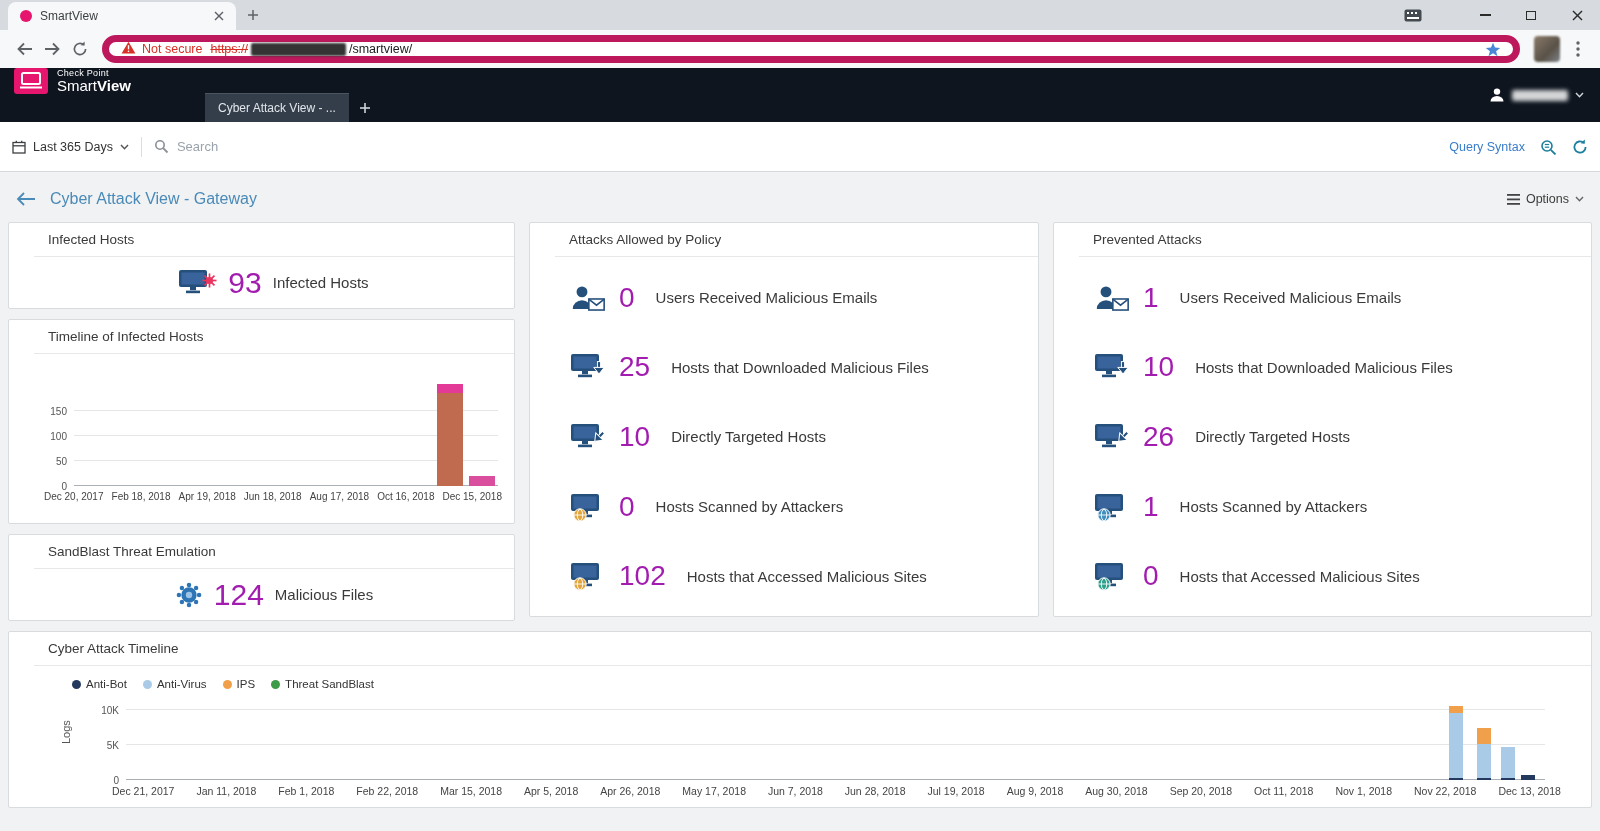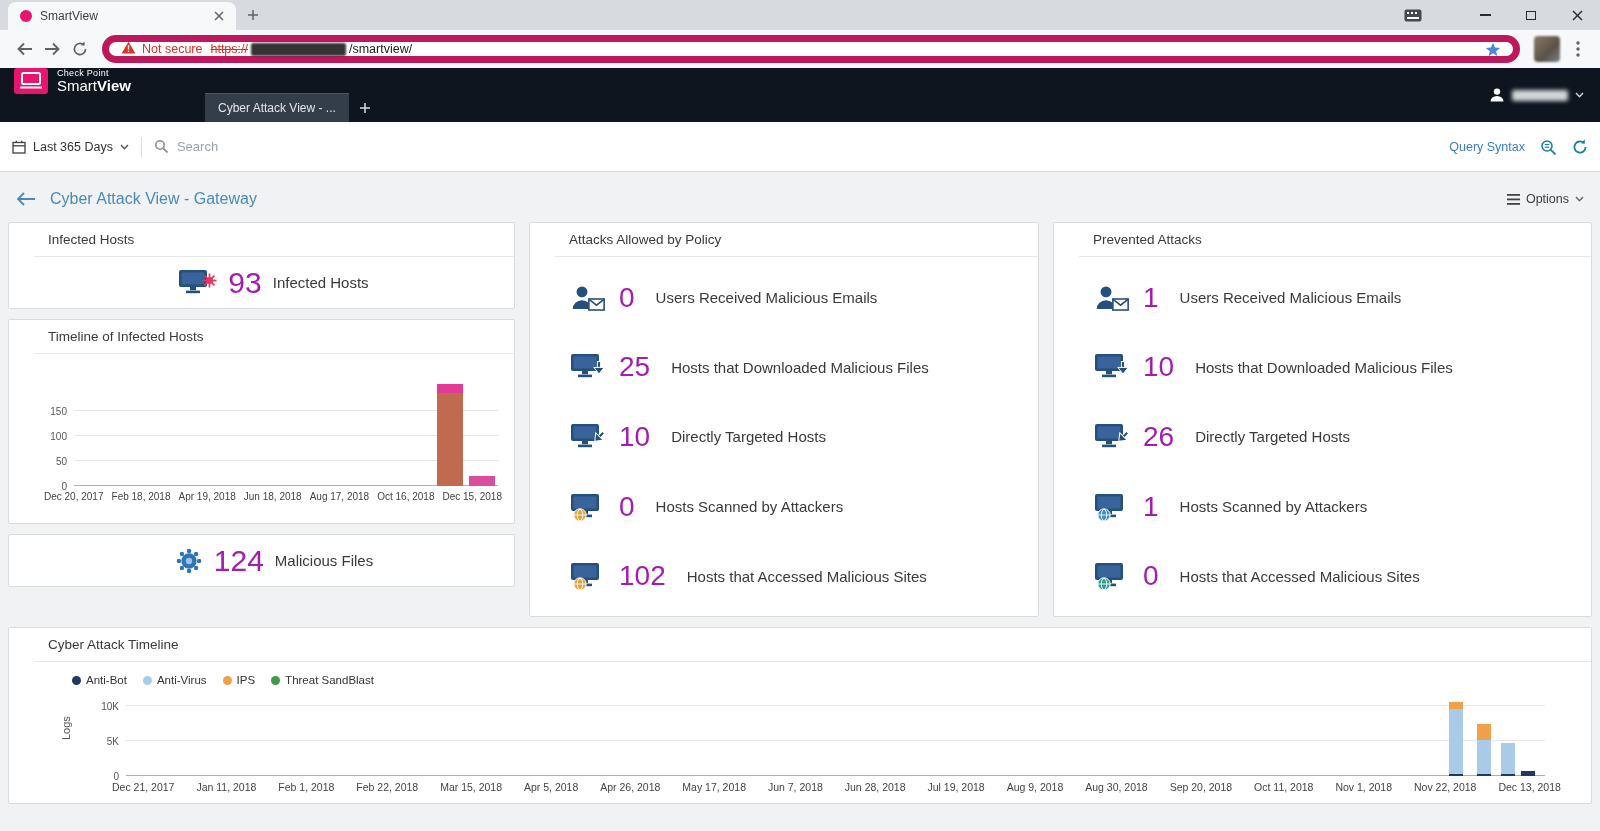--- a/index.html
+++ b/index.html
@@ -385,20 +385,21 @@
                 <span>Apr 19, 2018</span>
                 <span>Jun 18, 2018</span>
                 <span>Aug 17, 2018</span>
                 <span>Oct 16, 2018</span>
                 <span>Dec 15, 2018</span>
               </div>
           </div>
         </div>
 
         <div class="card">
+          <div class="card-title">SandBlast Threat Emulation</div>
           <div class="stat-center">
             <svg class="icon38" width="28" height="28" viewBox="0 0 30 30">
               <use href="#sym-gear" width="30" height="30"></use>
             </svg>
             <span class="big-num">124</span>
             <span class="stat-label">Malicious Files</span>
           </div>
         </div>
       </div>
 

